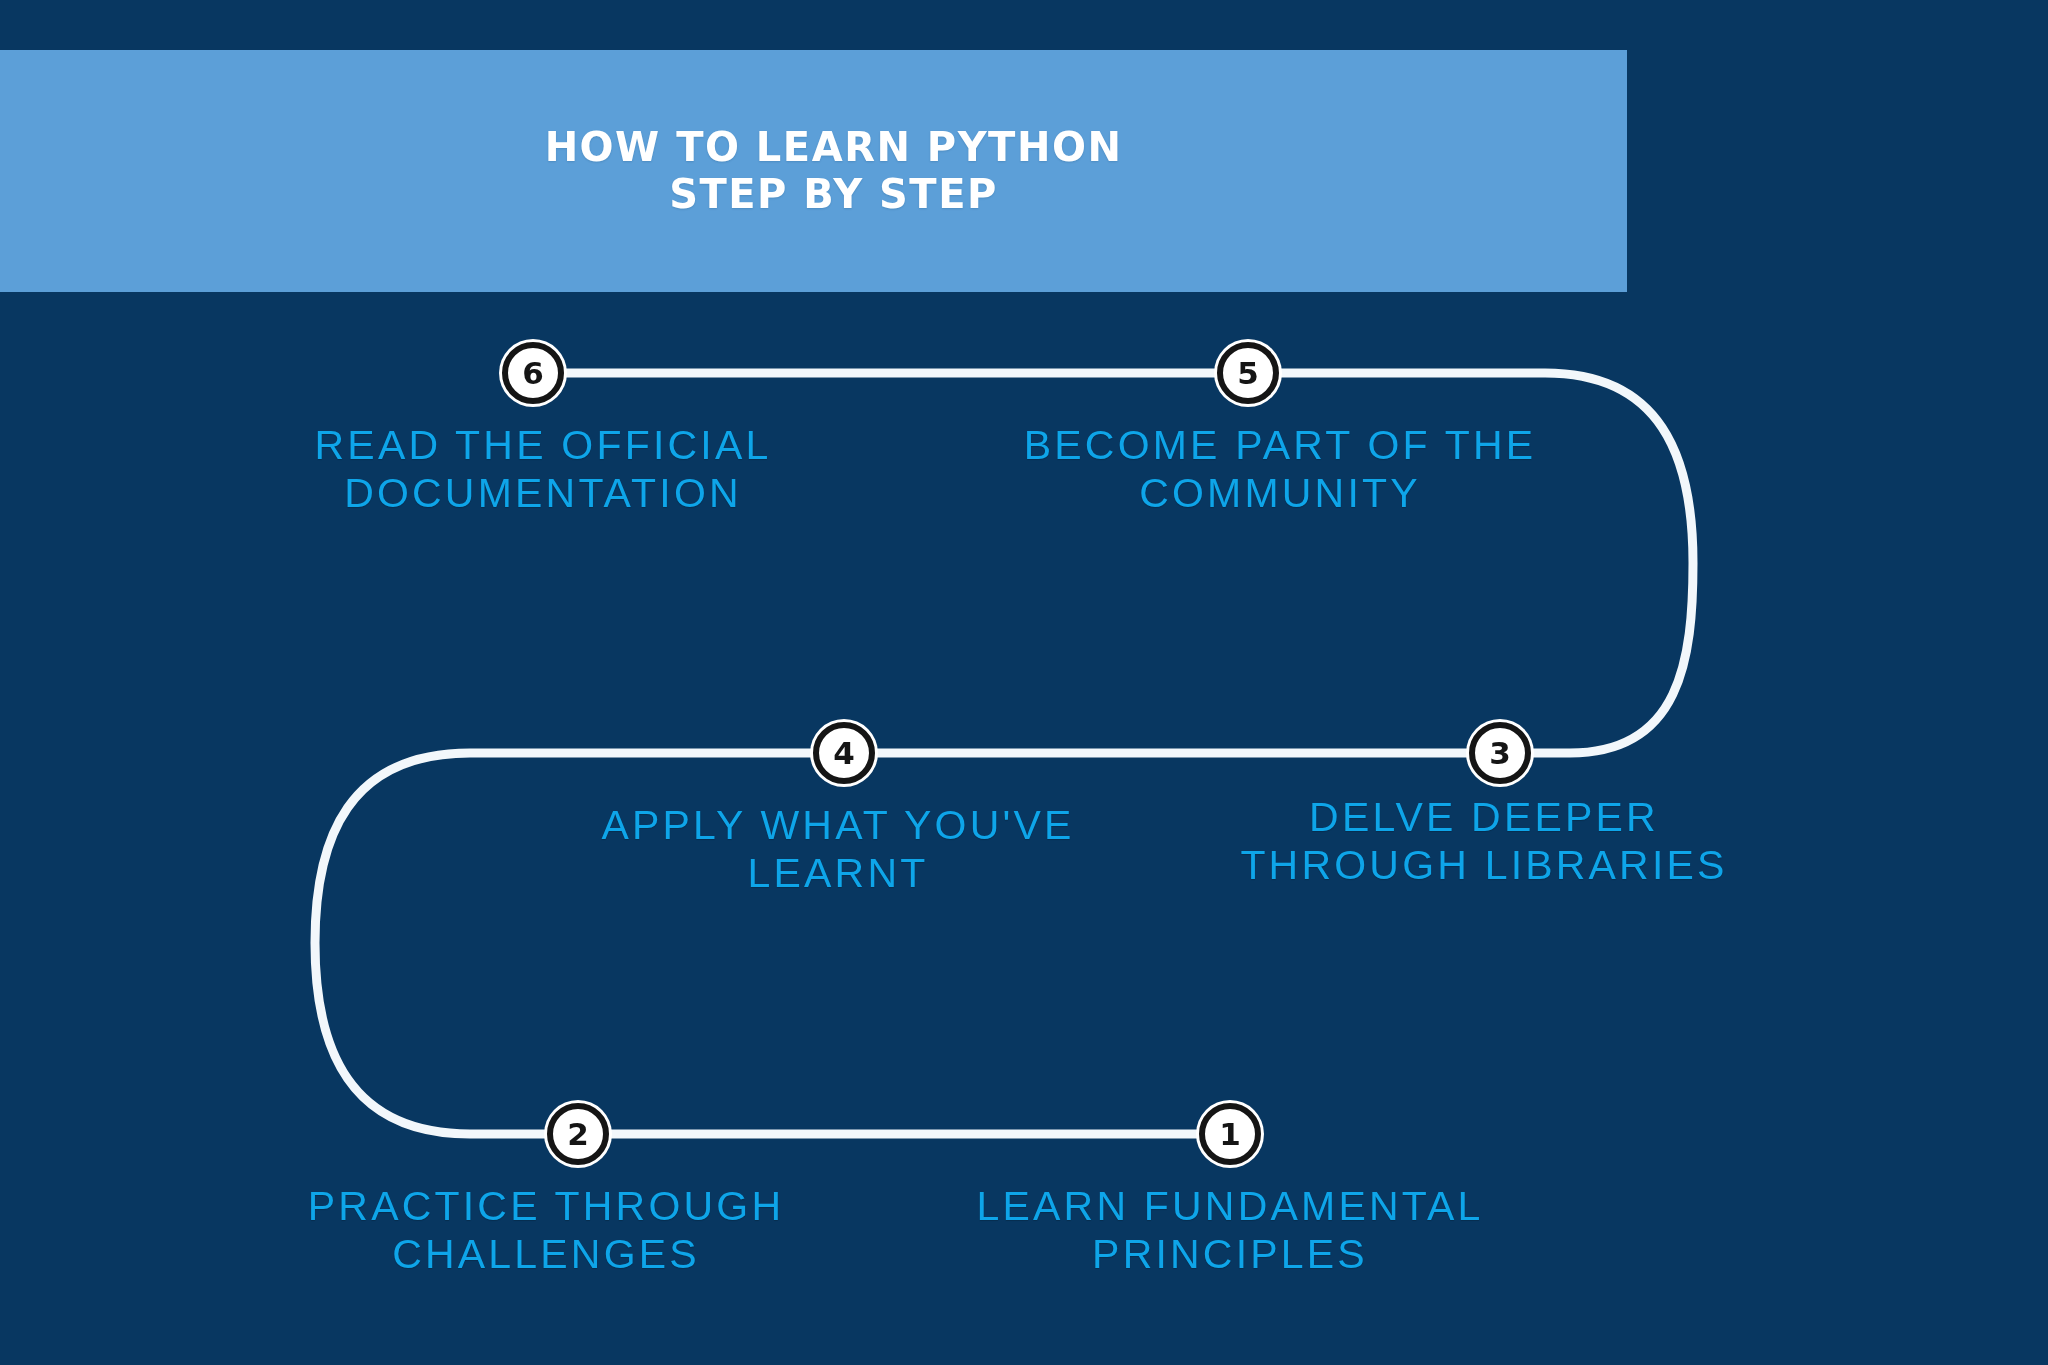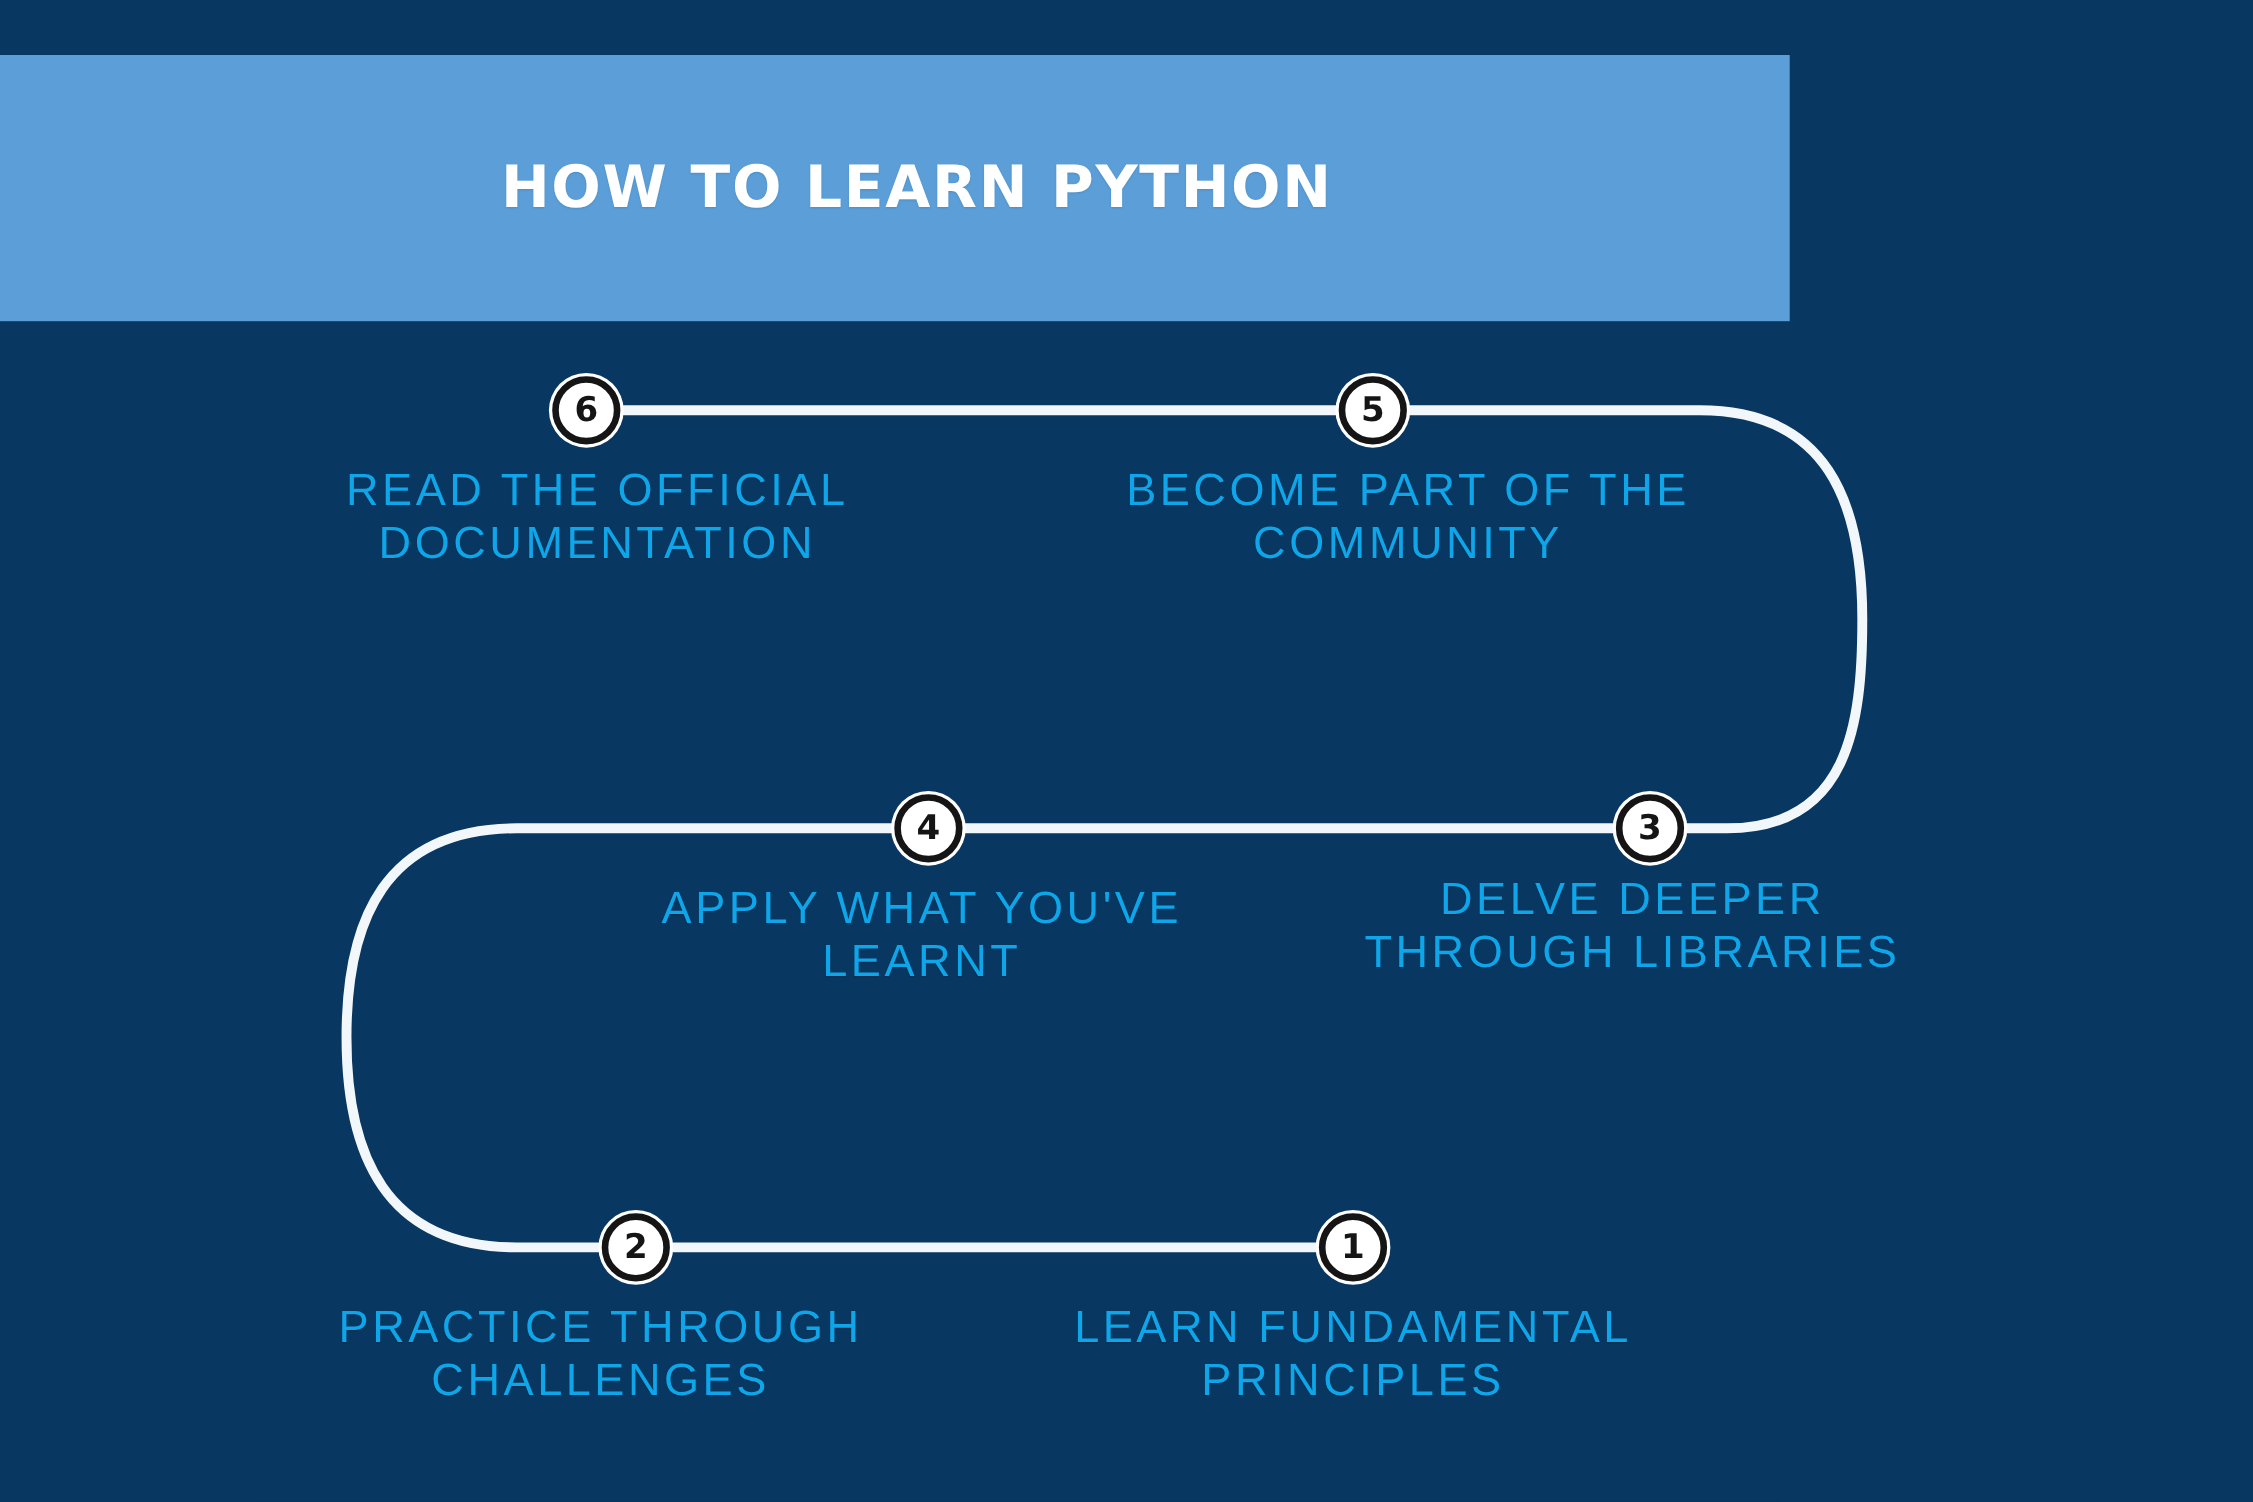--- a/index.html
+++ b/index.html
@@ -26,21 +26,21 @@
     background: #5C9FD8;
     display: flex;
     flex-direction: column;
     align-items: center;
     justify-content: center;
   }
   .banner-line {
     color: #ffffff;
     font-family: "DejaVu Sans", sans-serif;
     font-weight: bold;
-    font-size: 53px;
+    font-size: 40px;
     letter-spacing: 1.5px;
     line-height: 1.18;
     text-align: center;
     white-space: nowrap;
     text-shadow: 0 1px 2px rgba(8,55,97,0.18);
     margin-left: 40px;
   }
 
   
   #flow {
@@ -97,20 +97,21 @@
     text-shadow: 0 1px 1px rgba(0,0,0,0.18);
   }
 </style>
 </head>
 <body>
 
 <div id="stage">
 
   <div id="banner">
     <div class="banner-line">HOW TO LEARN PYTHON</div>
+    <div class="banner-line">STEP BY STEP</div>
   </div>
 
   <svg id="flow" viewBox="0 0 2048 1365">
 
     <path d="M 1230 1134 L 578 1134" fill="none" stroke="#F2F7FB" stroke-width="9" stroke-linecap="round"></path>
 
     <path d="M 578 1134 L 470 1134 C 350 1134 315 1050 315 943 C 315 836 350 753 470 753 L 844 753" fill="none" stroke="#F2F7FB" stroke-width="9" stroke-linecap="round"></path>
 
     <path d="M 844 753 L 1500 753" fill="none" stroke="#F2F7FB" stroke-width="9" stroke-linecap="round"></path>
 

